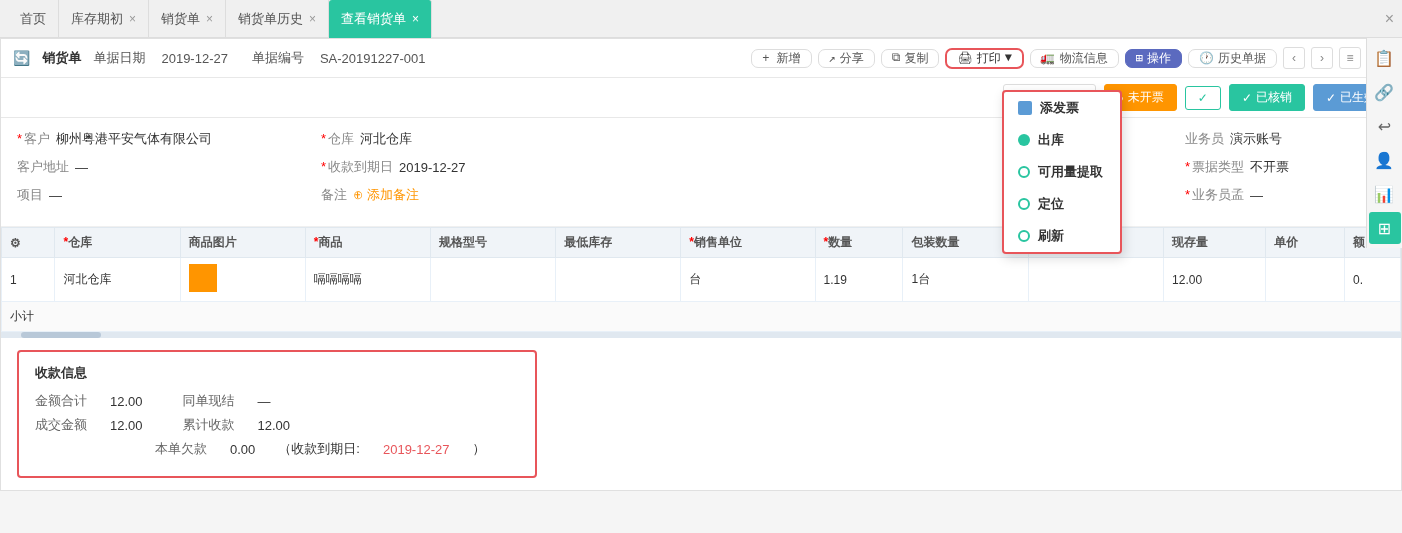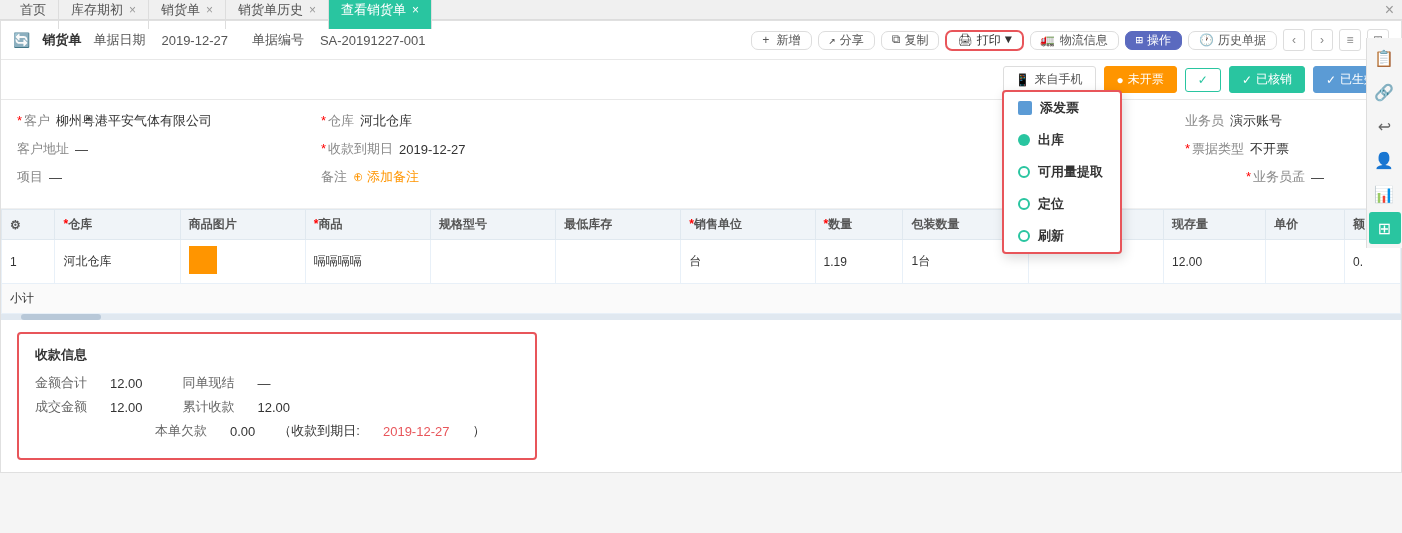--- a/index.html
+++ b/index.html
@@ -1,21 +1,21 @@
 <!DOCTYPE html>
 <html><head>
   <meta charset="utf-8">
   <style>
     * { box-sizing: border-box; margin: 0; padding: 0; }
     body { font-family: 'Microsoft YaHei', Arial, sans-serif; font-size: 13px; background: #f5f5f5; color: #333; }
 
     
     .tab-bar {
       display: flex; align-items: center; background: #f0f0f0;
-      border-bottom: 1px solid #ddd; padding: 0 8px; height: 20px;
+      border-bottom: 1px solid #ddd; padding: 0 8px; height: 38px;
     }
     .tab {
       display: flex; align-items: center; padding: 0 12px; height: 38px;
       cursor: pointer; font-size: 13px; color: #555; border-right: 1px solid #ddd;
       white-space: nowrap;
     }
     .tab .close-btn { margin-left: 6px; color: #999; font-size: 12px; cursor: pointer; }
     .tab.highlighted { background: #29c5a0; color: #fff; border-radius: 3px 3px 0 0; }
     .tab.highlighted .close-btn { color: #fff; }
     .tab-spacer { flex: 1; }
@@ -263,21 +263,21 @@
           <label>项目</label>
           <span class="value">—</span>
         </div>
         <div class="form-field" style="margin-left:80px;">
           <label>备注</label>
           <button style="background:none;border:none;color:#ff9500;cursor:pointer;font-size:13px;">
             <span>⊕</span>
             <span>添加备注</span>
           </button>
         </div>
-        <div class="form-field" style="margin-left:auto;justify-content:center;">
+        <div class="form-field" style="margin-left:auto;">
           <label class="required">业务员孟</label>
           <span class="value">—</span>
         </div>
       </div>
     </div>
 
     <div class="table-container">
       <table class="data-table">
         <thead>
           <tr>

